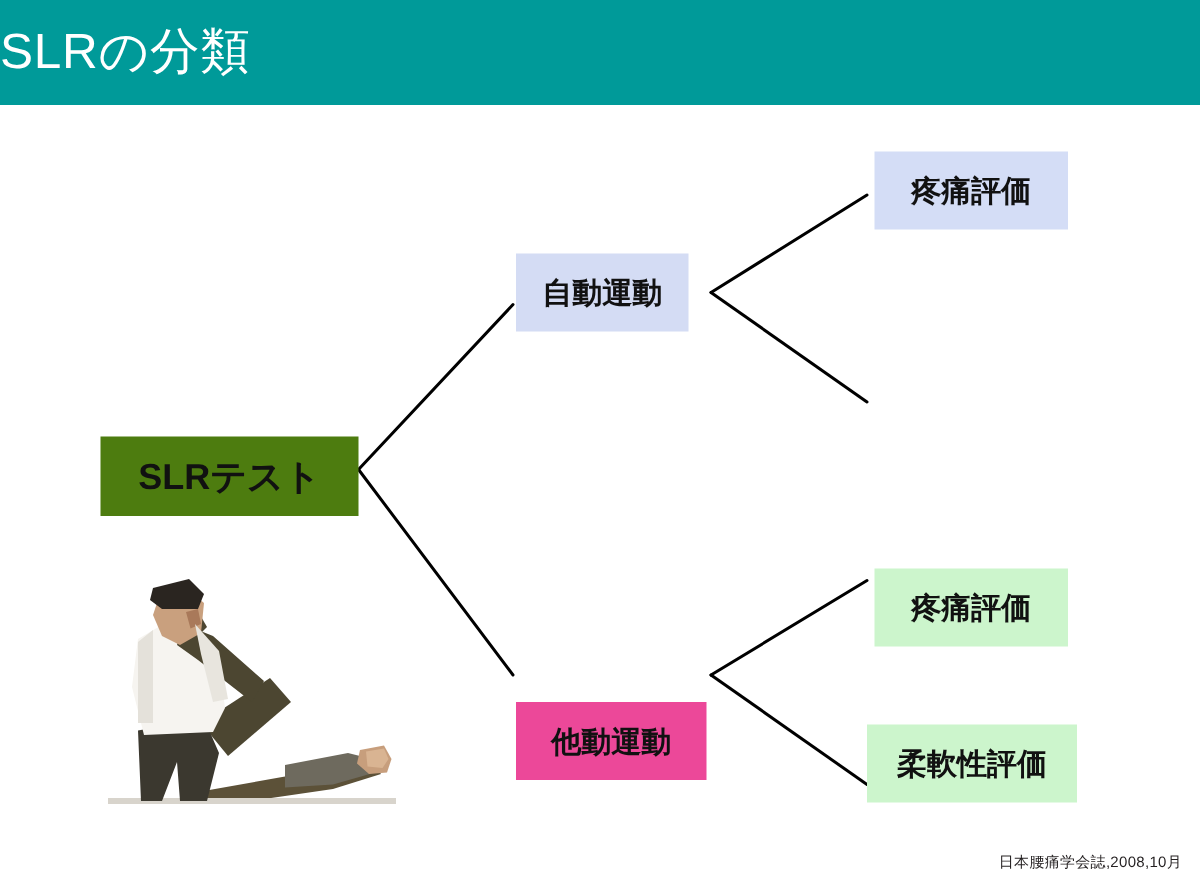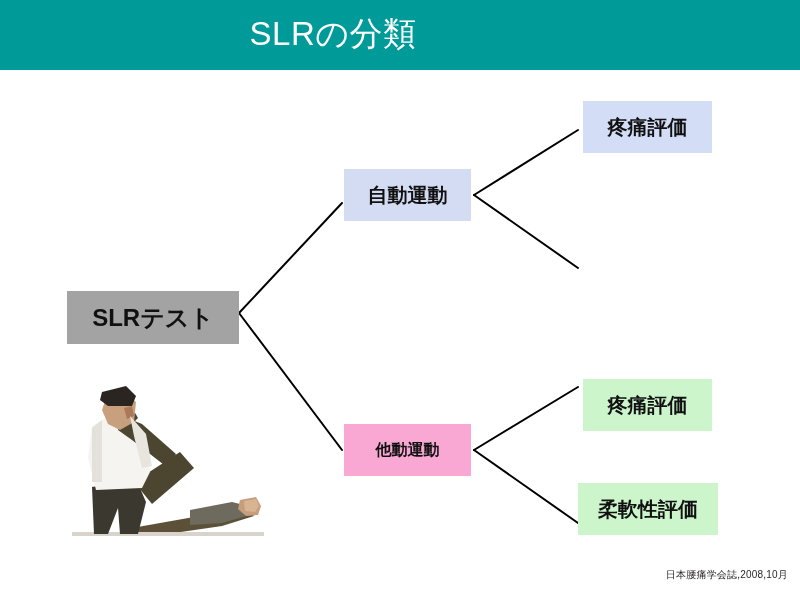--- a/index.html
+++ b/index.html
@@ -28,49 +28,50 @@
     height: 70px;
     background: #009a99;
   }
   #slide-title {
     position: absolute;
     left: 0;
     top: 0;
     width: 666px;
     height: 70px;
     line-height: 68px;
-    text-align: center;
+    text-align: left;
     color: #ffffff;
     font-size: 33px;
     letter-spacing: 0.5px;
     white-space: nowrap;
   }
 
   
   .node {
     position: absolute;
     display: flex;
     align-items: center;
     justify-content: center;
     box-sizing: border-box;
     color: #111111;
     white-space: nowrap;
     font-weight: 700;
   }
   .node-root {
-    background: #a3a3a3;
+    background: #4d7c0f;
     font-size: 24px;
   }
   .node-branch-active {
     background: #d4dcf4;
     font-size: 20px;
   }
   .node-branch-passive {
-    background: #f9a8d4;
-    font-size: 16px;
+    background: #ec4899;
+    font-size: 20px;
+    margin-top: 44px;
   }
   .node-leaf-blue {
     background: #d4ddf6;
     font-size: 20px;
   }
   .node-leaf-green {
     background: #ccf5cc;
     font-size: 20px;
   }
 
@@ -125,21 +126,21 @@
       <line x1="474" y1="195" x2="578" y2="268"></line>
 
       <line x1="474" y1="450" x2="578" y2="387"></line>
 
       <line x1="474" y1="450" x2="578" y2="523"></line>
     </g>
   </svg>
 
   <div class="node node-root" style="left:67px; top:291px; width:172px; height:53px;">SLRテスト</div>
 
-  <div class="node node-branch-active" style="left:344px; top:169px; width:127px; height:52px;text-align:center;">自動運動</div>
+  <div class="node node-branch-active" style="left:344px; top:169px; width:115px; height:52px;text-align:center;">自動運動</div>
 
   <div class="node node-branch-passive" style="left:344px; top:424px; width:127px; height:52px;">他動運動</div>
 
   <div class="node node-leaf-blue" style="left:583px; top:101px; width:129px; height:52px;">疼痛評価</div>
 
 
   <div class="node node-leaf-green" style="left:583px; top:379px; width:129px; height:52px;">疼痛評価</div>
 
   <div class="node node-leaf-green" style="left:578px; top:483px; width:140px; height:52px;">柔軟性評価</div>
 

